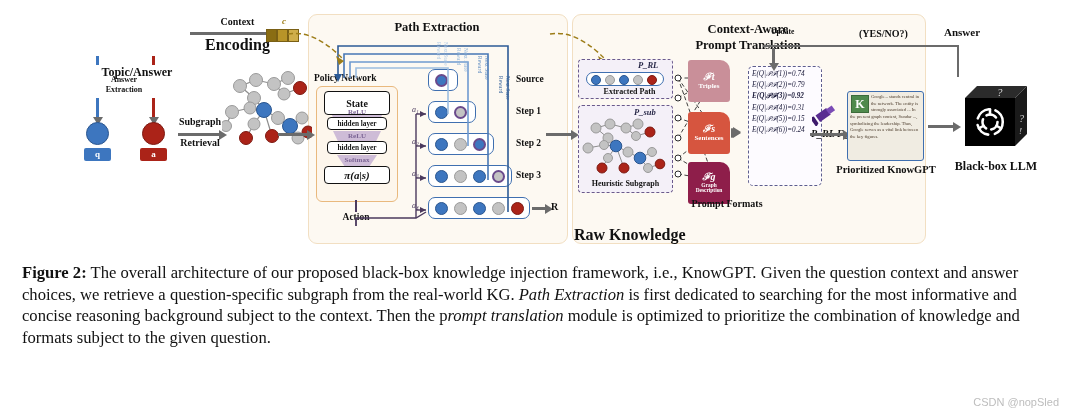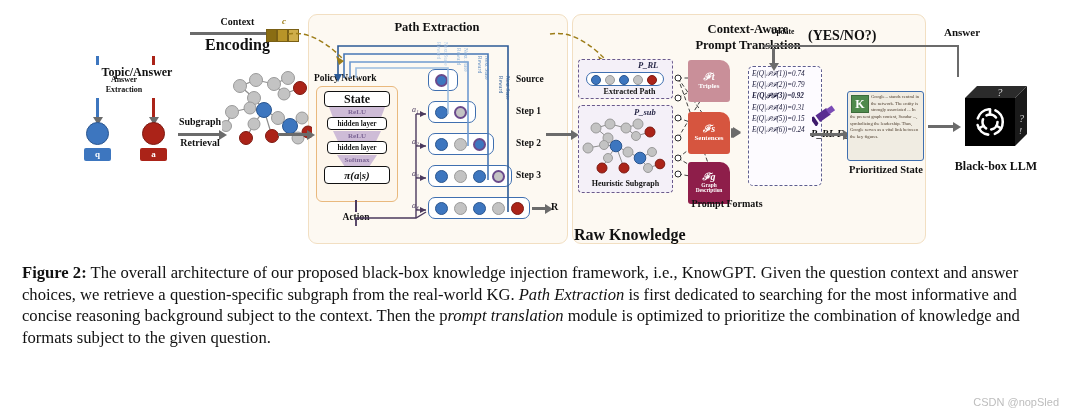--- a/index.html
+++ b/index.html
@@ -254,21 +254,21 @@
 
   <div class="lbl ctr bold" style="left:308px; top:20px; width:258px; font-size:12.5px;">Path Extraction</div>
 
   <div class="lbl bold" style="left:314px; top:73px; font-size:9.5px;">Policy Network</div>
 
   <div id="policy">
     <div class="funnel" style="left:12px; top:20px; width:56px; height:12px; clip-path: polygon(0 0, 100% 0, 92% 100%, 8% 100%);"></div>
     <div class="funnel" style="left:16px; top:44px; width:48px; height:12px; clip-path: polygon(0 0, 100% 0, 88% 100%, 12% 100%);"></div>
     <div class="funnel" style="left:20px; top:68px; width:40px; height:12px; clip-path: polygon(0 0, 100% 0, 80% 100%, 20% 100%);"></div>
 
-    <div class="pbox" style="left:7px; top:4px; width:66px; height:16px; font-size:12px;">State</div>
+    <div class="pbox" style="left:7px; top:4px; width:66px; height:24px; font-size:10px;">State</div>
     <div class="plbl" style="top:21px;">ReLU</div>
     <div class="pbox" style="left:10px; top:30px; width:60px; height:13px; font-size:7.3px;">hidden layer</div>
     <div class="plbl" style="top:45px;">ReLU</div>
     <div class="pbox" style="left:10px; top:54px; width:60px; height:13px; font-size:7.3px;">hidden layer</div>
     <div class="plbl" style="top:69px;">Softmax</div>
     <div class="pbox" style="left:7px; top:79px; width:66px; height:18px; font-size:11px; font-style:italic;">π(a|s)</div>
   </div>
 
   <div class="line" style="left:355px; top:200px; width:2px; height:12px; background:#4b3a5e;"></div>
   <div class="lbl ctr bold" style="left:326px; top:212px; width:60px; font-size:9.5px;">Action</div>
@@ -470,37 +470,37 @@
     <div class="eq">E(Q|𝒫ℱ(2))=0.79</div>
     <div class="eq hot">E(Q|𝒫ℱ(3))=0.92</div>
     <div class="eq">E(Q|𝒫ℱ(4))=0.31</div>
     <div class="eq">E(Q|𝒫ℱ(5))=0.15</div>
     <div class="eq">E(Q|𝒫ℱ(6))=0.24</div>
   </div>
 
   <div class="lbl bold" style="left:771px; top:28px; font-size:7.5px;">Update</div>
   <div class="line" style="left:763px; top:45px; width:196px; height:2px; background:#6b6b6b;"></div>
   <div class="arrow-v" style="left:772px; top:48px; height:16px;"></div>
-  <div class="lbl bold" style="left:808px; top:28px; font-size:14px;font-family:Liberation Serif, serif;">(YES/NO?)</div>
+  <div class="lbl bold" style="left:859px; top:28px; font-size:10px;font-family:Liberation Serif, serif;">(YES/NO?)</div>
 
   <svg style="position:absolute; left:812px; top:100px;" width="28" height="26">
     <g transform="rotate(-35 14 13)">
       <rect x="4" y="9" width="13" height="8" fill="#5a2d91"></rect>
       <rect x="16" y="10" width="7" height="6" fill="#7a4bb5"></rect>
       <polygon points="2,9 2,17 -2,19 -2,7" fill="#3d1a6b"></polygon>
     </g>
   </svg>
   <div class="lbl ital bold" style="left:811px; top:128px; font-size:10px;">P_RL F_g</div>
   <div class="arrow-h" style="left:810px; top:133px; width:34px;"></div>
 
   <div id="promptbox">
     <div class="kico">K</div>
     <div class="ptxt">Google... stands central in the network. The entity is strongly associated ... In the present graph context, Sundar ..., symbolizing the leadership. Thus, Google serves as a vital link between the key figures.</div>
   </div>
-  <div class="lbl ctr bold" style="left:832px; top:164px; width:108px; font-size:10.5px;">Prioritized State</div>
+  <div class="lbl ctr bold" style="left:832px; top:164px; width:108px; font-size:10.5px;">Prioritized KnowGPT</div>
 
   <div class="arrow-h" style="left:928px; top:125px; width:26px;"></div>
 
   <div class="lbl bold" style="left:944px; top:26px; font-size:11px;">Answer</div>
   <div class="line" style="left:957px; top:45px; width:2px; height:32px; background:#6b6b6b;"></div>
 
   <svg id="cube" viewBox="0 0 78 78">
     <polygon points="8,20 58,20 70,8 20,8" fill="#2b2b2b"></polygon>
     <polygon points="58,20 70,8 70,56 58,68" fill="#1a1a1a"></polygon>
     <rect x="8" y="20" width="50" height="48" fill="#000"></rect>

